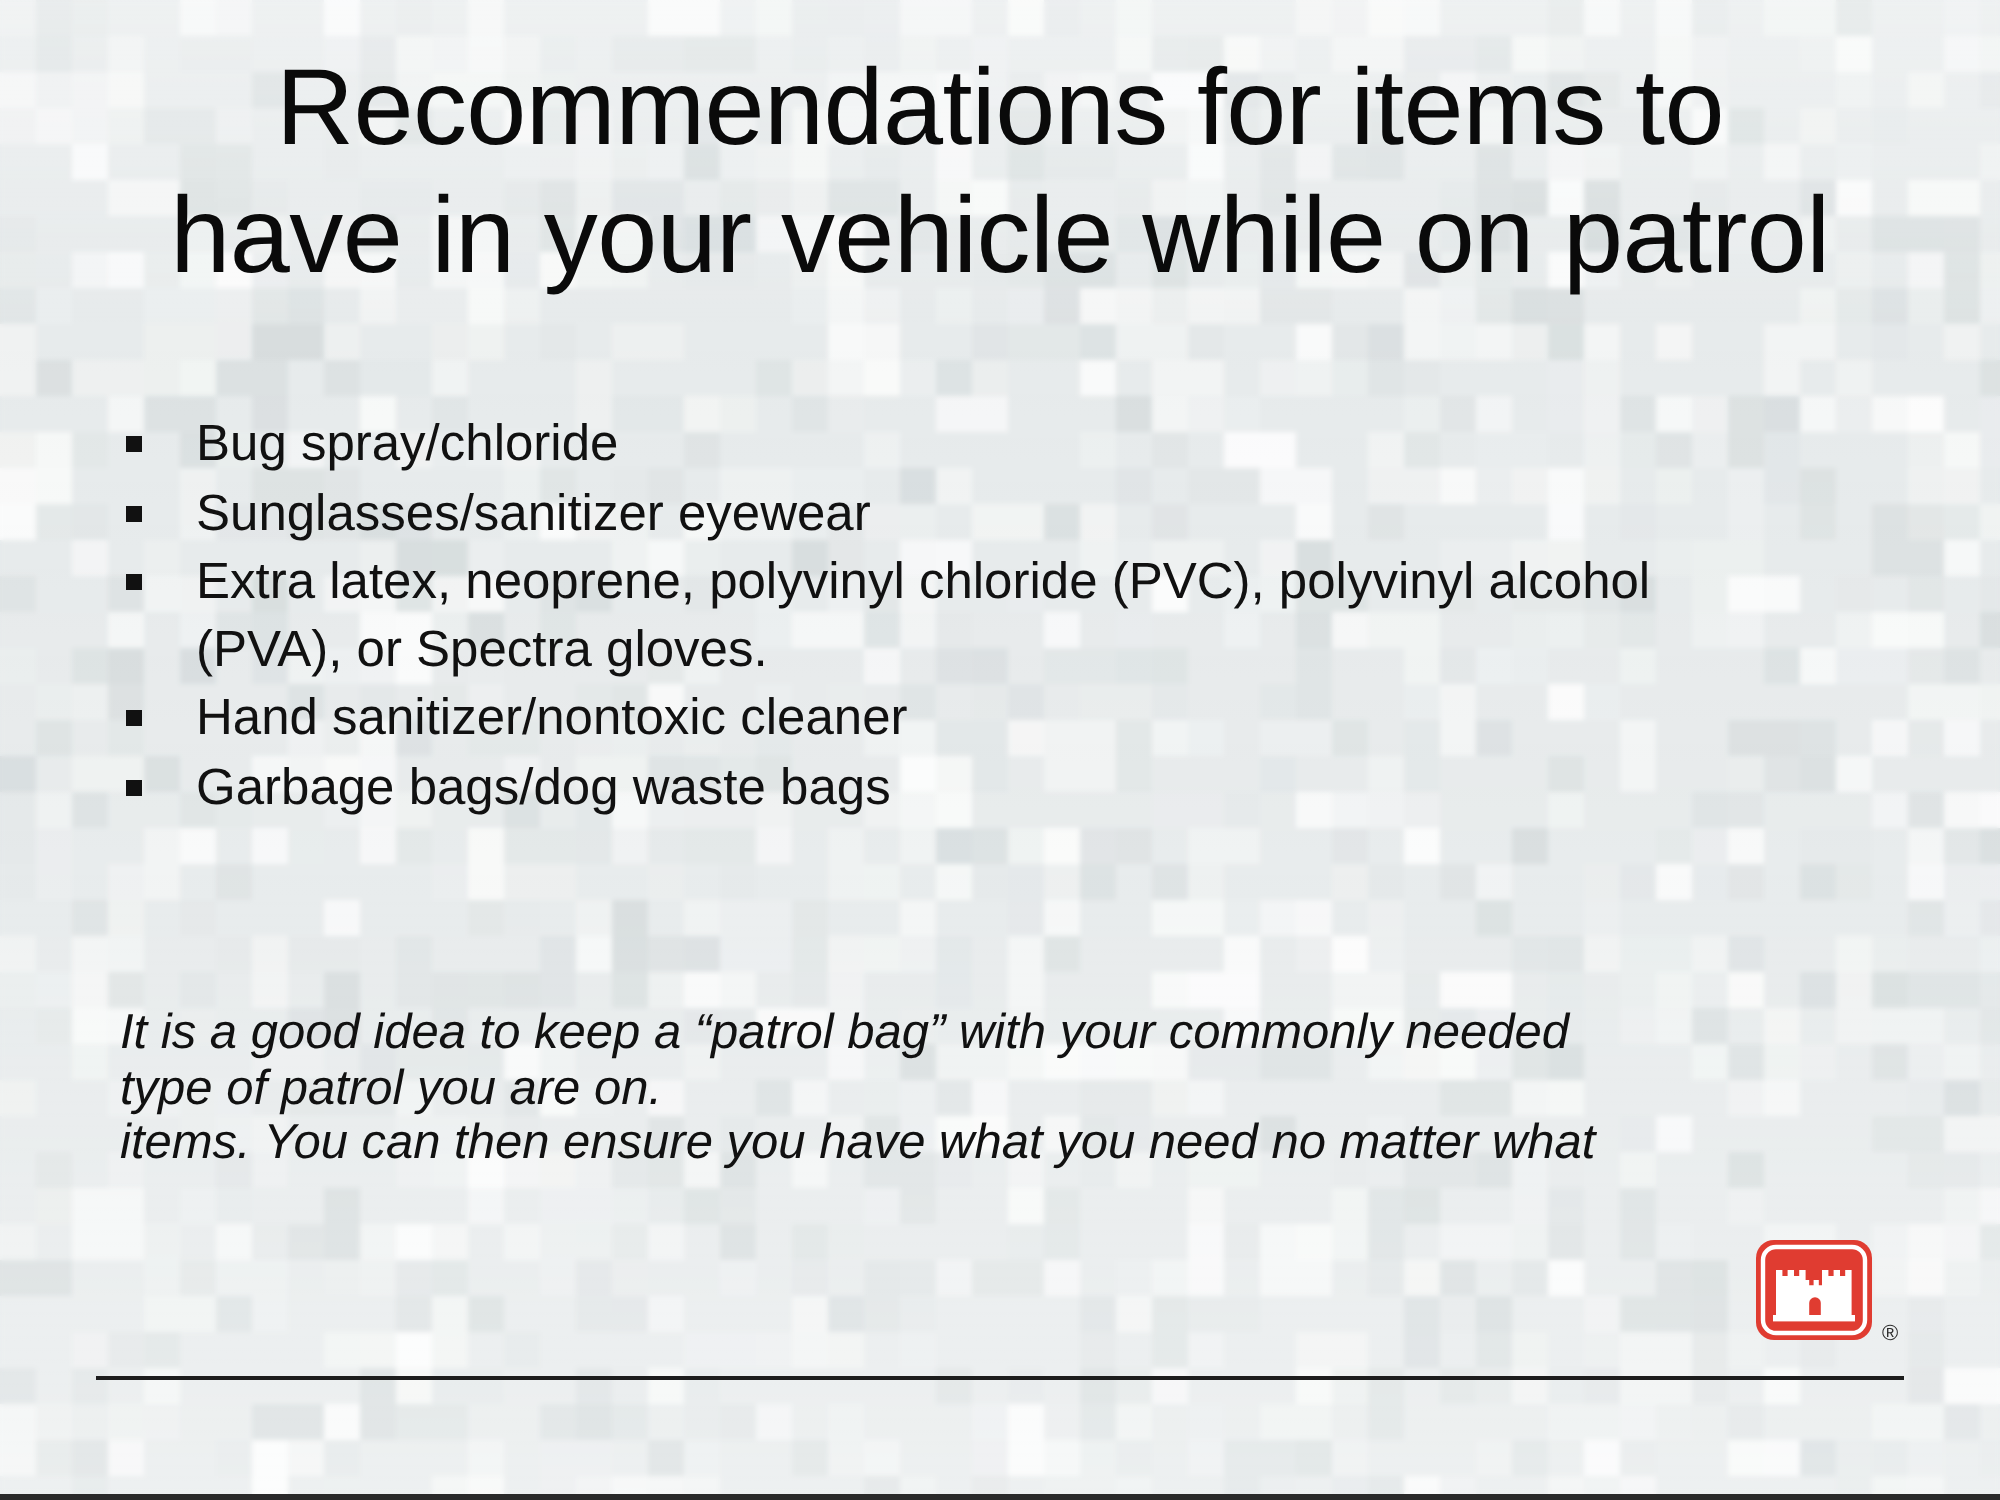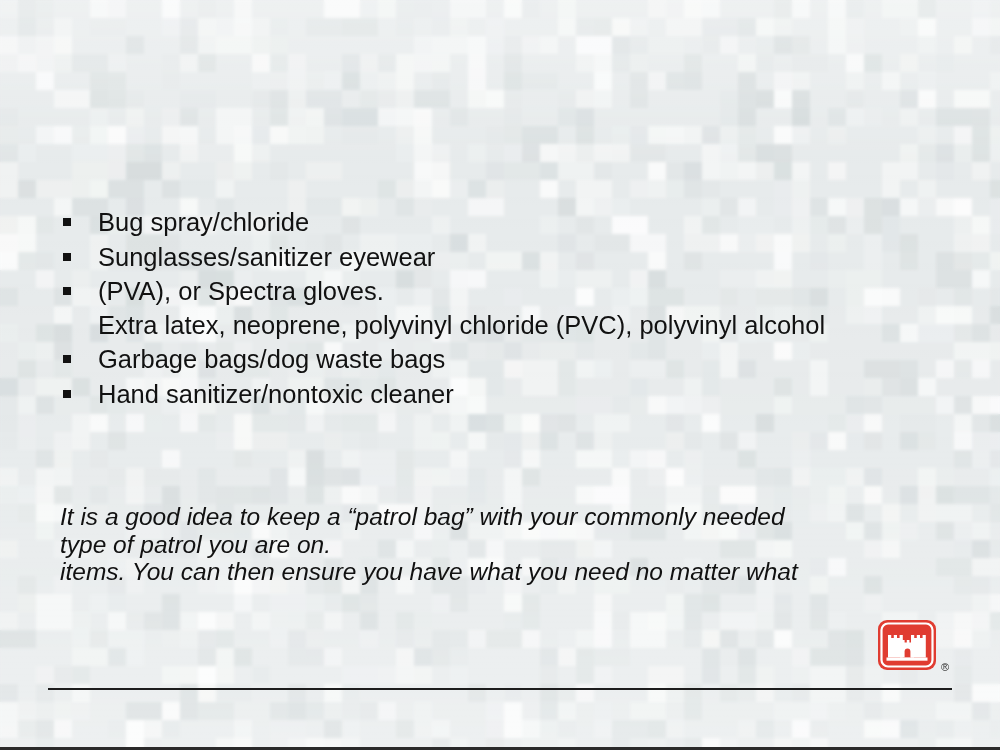--- a/index.html
+++ b/index.html
@@ -1278,50 +1278,52 @@
       <div class="camo-block" style="left:720px;top:738px;width:18px;height:18px;background:#eceff0;opacity:0.75"></div>
       <div class="camo-block" style="left:774px;top:738px;width:18px;height:18px;background:#f4f6f5;opacity:0.67"></div>
       <div class="camo-block" style="left:792px;top:738px;width:18px;height:18px;background:#eceff0;opacity:0.78"></div>
       <div class="camo-block" style="left:810px;top:738px;width:18px;height:18px;background:#fbfcfb;opacity:0.58"></div>
       <div class="camo-block" style="left:936px;top:738px;width:36px;height:18px;background:#fbfcfb;opacity:0.48"></div>
     </div>
   <div class="camo-blur"></div>
   <div class="camo-wash"></div>
 
   <div id="title-block">
+    <div class="title-line">Recommendations for items to</div>
+    <div class="title-line">have in your vehicle while on patrol</div>
   </div>
 
   <div id="bullet-list">
 
     <div class="bullet-row">
       <span class="bullet-mark"></span>
       <span class="bullet-text">Bug spray/chloride</span>
     </div>
 
 
 
     <div class="bullet-row">
       <span class="bullet-mark"></span>
       <span class="bullet-text">Sunglasses/sanitizer eyewear</span>
     </div>
 
     <div class="bullet-row">
       <span class="bullet-mark"></span>
+      <span class="bullet-text">Extra latex, neoprene, polyvinyl chloride (PVC), polyvinyl alcohol</span>
       <span class="bullet-text">(PVA), or Spectra gloves.</span>
-      <span class="bullet-text">Extra latex, neoprene, polyvinyl chloride (PVC), polyvinyl alcohol</span>
+    </div>
+
+    <div class="bullet-row">
+      <span class="bullet-mark"></span>
+      <span class="bullet-text">Hand sanitizer/nontoxic cleaner</span>
     </div>
 
     <div class="bullet-row">
       <span class="bullet-mark"></span>
       <span class="bullet-text">Garbage bags/dog waste bags</span>
-    </div>
-
-    <div class="bullet-row">
-      <span class="bullet-mark"></span>
-      <span class="bullet-text">Hand sanitizer/nontoxic cleaner</span>
     </div>
 
   </div>
 
   <div id="note-paragraph">
     <span class="note-line">It is a good idea to keep a “patrol bag” with your commonly needed</span>
     <span class="note-line">type of patrol you are on.</span>
     <span class="note-line">items.  You can then ensure you have what you need no matter what</span>
   </div>
 

